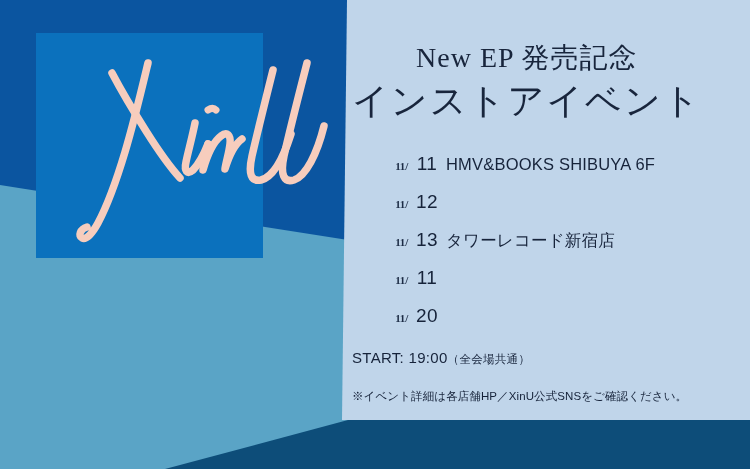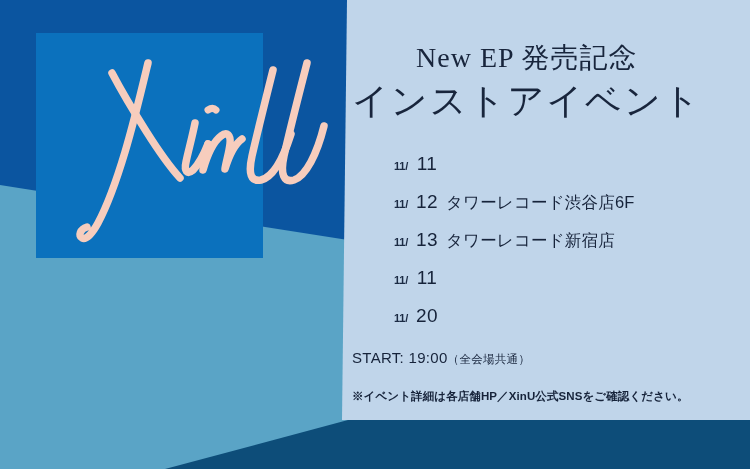--- a/index.html
+++ b/index.html
@@ -91,20 +91,21 @@
     align-items:baseline;
     height:38px;
   }
   .date-month {
     font-size:11px;
     font-weight:bold;
     color:#1b2b44;
     width:22px;
     text-align:right;
     letter-spacing:-0.2px;
+    font-family:Liberation Serif, serif;
   }
   .date-day {
     font-size:19px;
     font-weight:normal;
     color:#16233a;
     width:38px;
     text-align:center;
     letter-spacing:0.5px;
   }
   .date-venue {
@@ -122,21 +123,21 @@
     white-space:nowrap;
   }
   .start-line .paren { font-size:11.5px; }
   .note-line {
     margin-top:22px;
     font-size:11.5px;
     color:#16233a;
     letter-spacing:0.1px;
     text-align:center;
     white-space:nowrap;
-    font-weight:bold;
+    font-weight:normal;
   }
 </style>
 </head>
 <body>
 
 <div class="poster">
 
   <div class="bg-navy"></div>
   <div class="bg-steel"></div>
   <div class="bg-deepband"></div>
@@ -177,26 +178,26 @@
     <div class="title-block">
       <div class="title-line1">New EP 発売記念</div>
       <div class="title-line2">インストアイベント</div>
     </div>
 
     <div class="dates">
 
       <div class="date-row">
         <span class="date-month">11/</span>
         <span class="date-day">11</span>
+        <span class="date-venue">HMV&amp;BOOKS SHIBUYA 6F</span>
       </div>
 
       <div class="date-row">
         <span class="date-month">11/</span>
         <span class="date-day">12</span>
-        <span class="date-venue">タワーレコード渋谷店6F</span>
       </div>
 
       <div class="date-row">
         <span class="date-month">11/</span>
         <span class="date-day">13</span>
         <span class="date-venue">タワーレコード新宿店</span>
       </div>
 
       <div class="date-row">
         <span class="date-month">11/</span>

